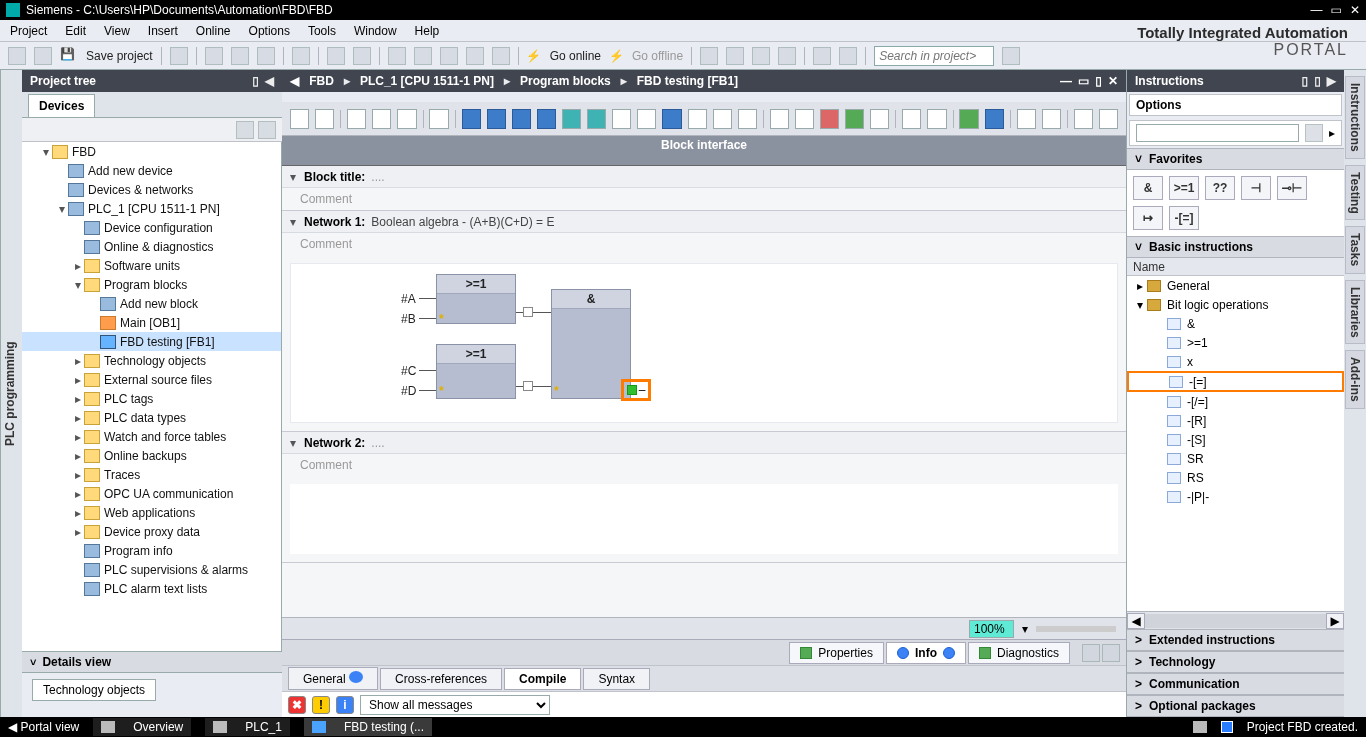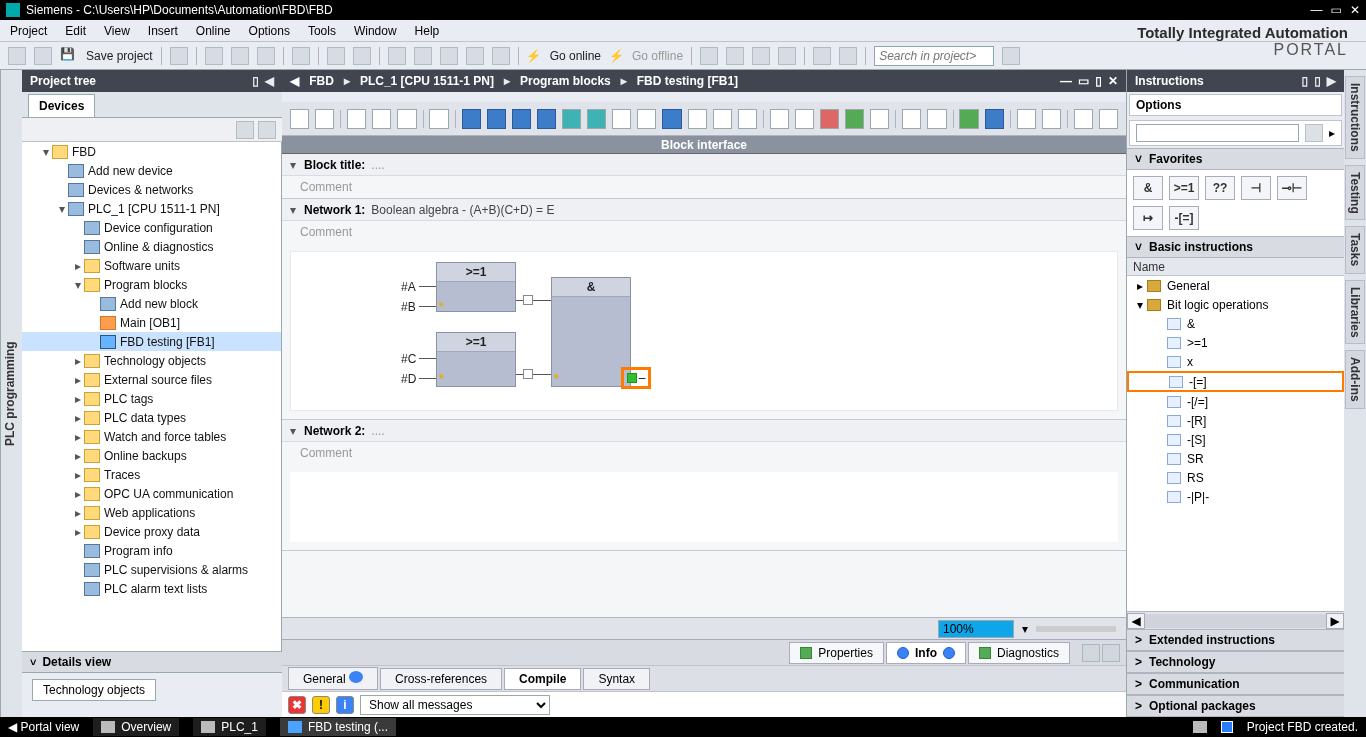--- a/index.html
+++ b/index.html
@@ -44,39 +44,39 @@
 .center{flex:1;display:flex;flex-direction:column;min-width:0}
 .crumbs{background:#404550;color:#fff;height:22px;display:flex;align-items:center;padding:0 8px;gap:10px;font-weight:700}
 .crumbs .ar{opacity:.9}
 .crumbs .ctrls{margin-left:auto;display:flex;gap:6px;font-size:12px}
 .etb{background:#e0e3ea;height:34px;border-bottom:1px solid #b0b4bd;display:flex;align-items:center;padding:0 8px;gap:6px;overflow:hidden}
 .etb .b{width:20px;height:20px;background:#fff;border:1px solid #9aa}
 .etb .b.blue{background:#3d7cc9;border-color:#2a5a99}
 .etb .b.teal{background:#3fb3b3}
 .etb .b.red{background:#d66}
 .etb .b.green{background:#5a5}
-.iface{background:#8b929f;color:#fff;height:18px;text-align:center;font-weight:700;line-height:18px;border-bottom:1px solid #666}
+.iface{background:#8b929f;color:#fff;height:30px;text-align:center;font-weight:700;line-height:18px;border-bottom:1px solid #666}
 .canvas{flex:1;background:#f5f6f8;overflow:auto;position:relative}
 .sect{border-bottom:1px solid #c7cad2}
 .sect-h{display:flex;align-items:center;height:22px;padding:0 8px;background:#eef0f4;border-bottom:1px solid #d8dbe2}
 .sect-h .cv{width:14px;color:#555}
 .sect-h b{margin-right:6px}
 .sect-h .desc{color:#444}
 .sect-c{padding:4px 18px;color:#999}
 .fbd{position:relative;height:160px;background:#fff;margin:8px;border:1px solid #e8e9ee}
 .gate{position:absolute;background:#b6bdd0;border:1px solid #8a92a8;text-align:center;font-weight:700;color:#222}
 .gate .hdr{background:#cfd4e0;border-bottom:1px solid #a0a8bc;padding:2px 0}
 .pin{position:absolute;width:10px;height:10px;border:1px solid #888;background:#fff}
 .lbl{position:absolute;color:#222}
 .star{color:#e0b000;font-weight:700}
 .wire{position:absolute;background:#555;height:1px}
 .outbox{position:absolute;border:3px solid #ff7b00;width:30px;height:22px;display:flex;align-items:center;justify-content:center}
 .outbox .g{width:10px;height:10px;background:#2fbf2f;border:1px solid #179a17}
 .zoombar{height:22px;background:#e0e3ea;border-top:1px solid #b0b4bd;display:flex;align-items:center;justify-content:flex-end;padding:0 10px;gap:8px}
-.zoombar input{width:76px;border:1px solid #9aa;height:18px;padding:0 4px;background:#0ea5e9}
+.zoombar input{width:45px;border:1px solid #9aa;height:18px;padding:0 4px;background:#5eead4}
 .btabs{height:26px;background:#d8dbe2;display:flex;align-items:center;justify-content:flex-end;border-top:1px solid #aab;padding:0 6px;gap:2px}
 .btab{background:#f6f7fa;border:1px solid #aab;padding:3px 10px;display:flex;align-items:center;gap:6px}
 .btab .ic{width:12px;height:12px;display:inline-block;background:#5a5;border:1px solid #383}
 .btab.active{background:#fff;font-weight:700}
 .btab .iinfo{background:#3b82f6;border-color:#1e60d0;border-radius:50%}
 .btabs2{height:26px;background:#dcdfe6;display:flex;align-items:center;padding:0 6px;gap:2px;border-top:1px solid #c0c3ca}
 .btabs2 .t{background:#f0f2f6;border:1px solid #aab;padding:3px 14px}
 .btabs2 .t.active{background:#fff;font-weight:700}
 .msgbar{height:26px;background:#fff;border-top:1px solid #c0c3ca;display:flex;align-items:center;padding:0 6px;gap:6px}
 .msgbar .c{width:18px;height:18px;border:1px solid #888;border-radius:3px;display:flex;align-items:center;justify-content:center;font-weight:700}
@@ -95,21 +95,21 @@
 .ilist{flex:1;background:#fff;overflow:auto}
 .ihdr{background:#e4e7ee;height:18px;border-bottom:1px solid #c0c3ca;padding:0 6px;display:flex;align-items:center;font-weight:400;color:#333}
 .irow{display:flex;align-items:center;height:19px;padding:0 6px}
 .irow .ic{width:14px;height:12px;background:#d7a83b;border:1px solid #a87c1b;margin-right:6px}
 .irow .ic.op{background:#e6f0ff;border-color:#8aa8d8}
 .irow.hl{border:2px solid #ff7b00;height:21px}
 .scrollx{height:18px;background:#e0e3ea;border-top:1px solid #b0b4bd;display:flex;align-items:center}
 .scrollx .ar{width:18px;text-align:center;border:1px solid #aab;background:#f0f2f6}
 .scrollx .trk{flex:1;background:#d0d3da;height:14px;position:relative}
 .footer{position:absolute;left:0;right:0;bottom:0;height:20px;background:#000;color:#fff;display:flex;align-items:center;padding:0 8px;gap:14px}
-.footer .ft{background:#1e1e1e;padding:2px 8px;display:flex;align-items:center;gap:6px}
+.footer .ft{background:#1e1e1e;padding:2px 8px;display:flex;align-items:center;gap:18px}
 .footer .ft.active{background:#3a3a3a}
 .footer .chk{width:12px;height:12px;background:#2a7cff;border:1px solid #fff}
 .ic-sm{width:14px;height:12px;display:inline-block;background:#bbb}
 .iwarn{background:#ffcc00!important;color:#000}
 .ierr{background:#e33!important;color:#fff}
 .iinfo2{background:#3b82f6!important;color:#fff;border-radius:50%}
 </style>
 </head>
 <body>
 

